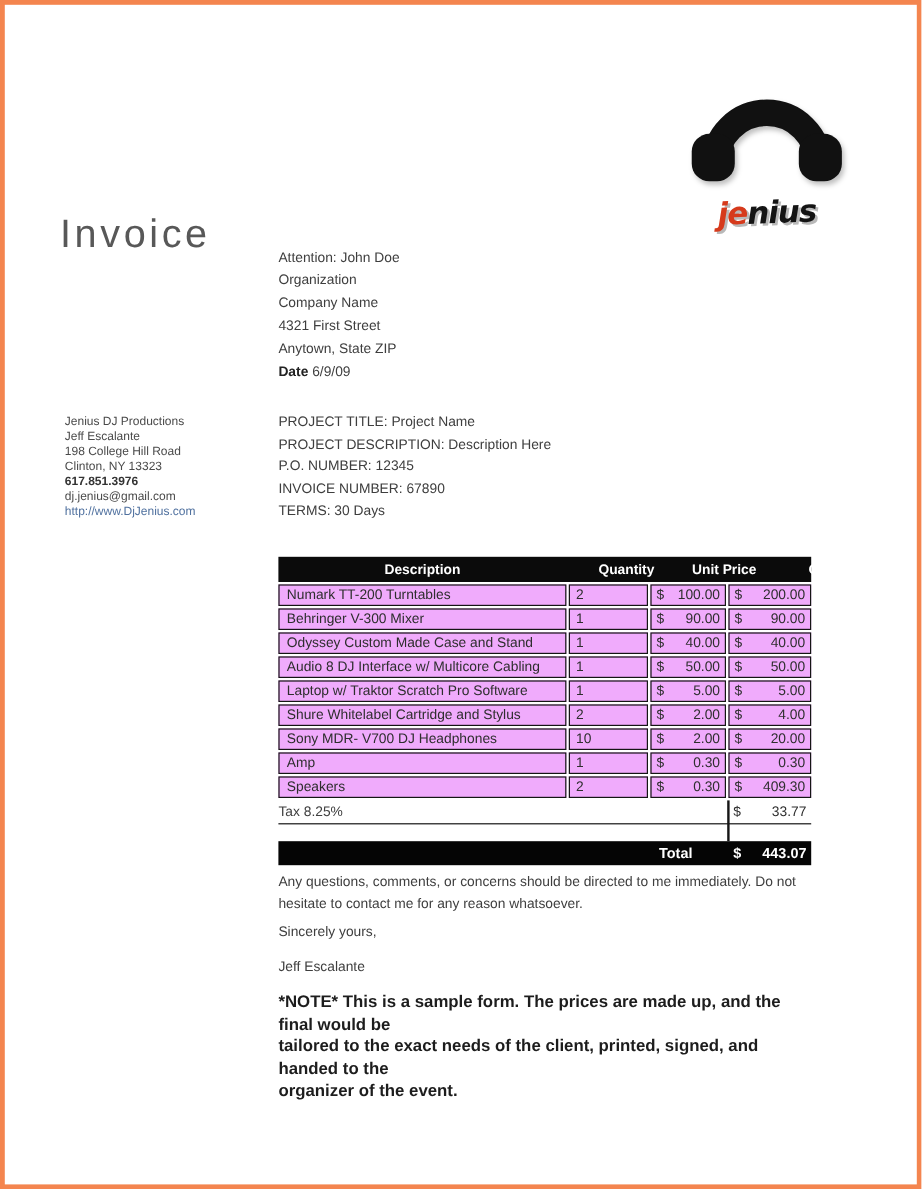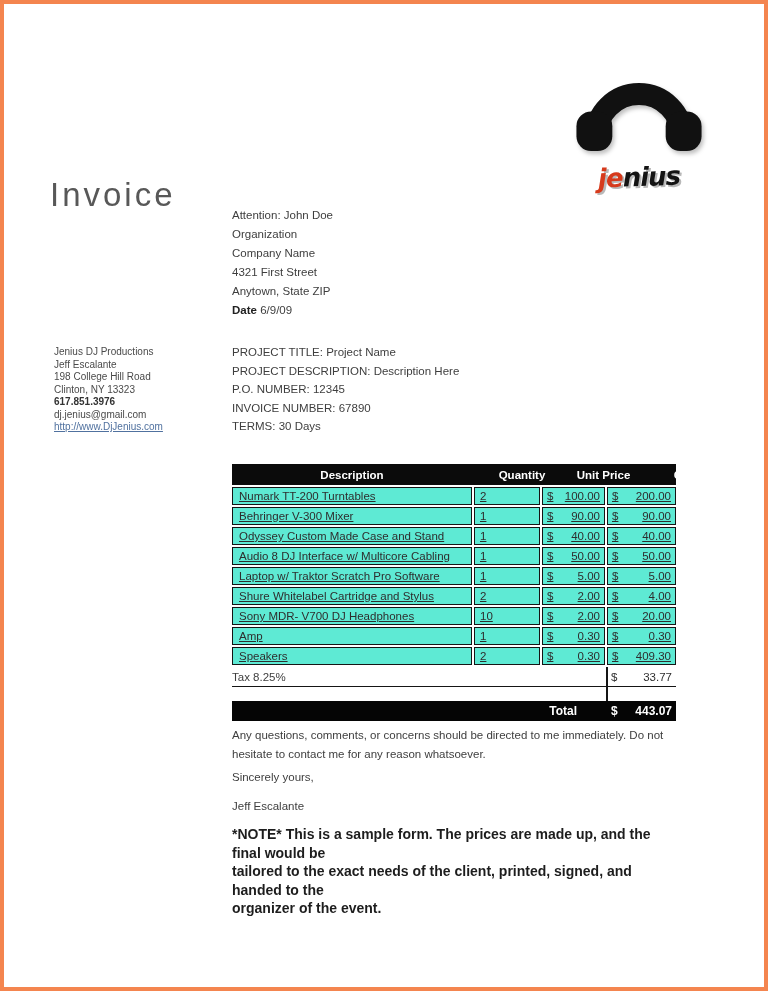--- a/index.html
+++ b/index.html
@@ -62,21 +62,21 @@
   
   .sender {
     position: absolute;
     left: 50px;
     top: 342px;
     font-size: 10px;
     line-height: 12.5px;
     color: #4a4a4a;
   }
   .sender .phone { font-weight: bold; color: #333; }
-  .sender .link { color: #50719f; text-decoration: underline; cursor: pointer; }
+  .sender .link { color: #50719f; cursor: pointer; }
 
   
   .project {
     position: absolute;
     left: 228px;
     top: 339px;
     font-size: 11.5px;
     line-height: 18.5px;
     color: #3e3e3e;
   }
@@ -106,22 +106,21 @@
     display: grid;
     grid-template-columns: 240px 66px 63px 69px;
     column-gap: 2px;
     margin-bottom: 2px;
   }
   .trow .cell {
     border: 1.5px solid #151515;
     height: 18px;
     display: flex;
     align-items: center;
-    background: #5eead4;
-    text-decoration: underline;
+    background: #f0abfc;
   }
   .cell.desc { padding-left: 6px; }
   .cell.qty { padding-left: 5px; }
   .cell.money { justify-content: space-between; padding: 0 4px; }
 
   .tax-row {
     display: flex;
     height: 20px;
     align-items: center;
     border-bottom: 1.5px solid #151515;

